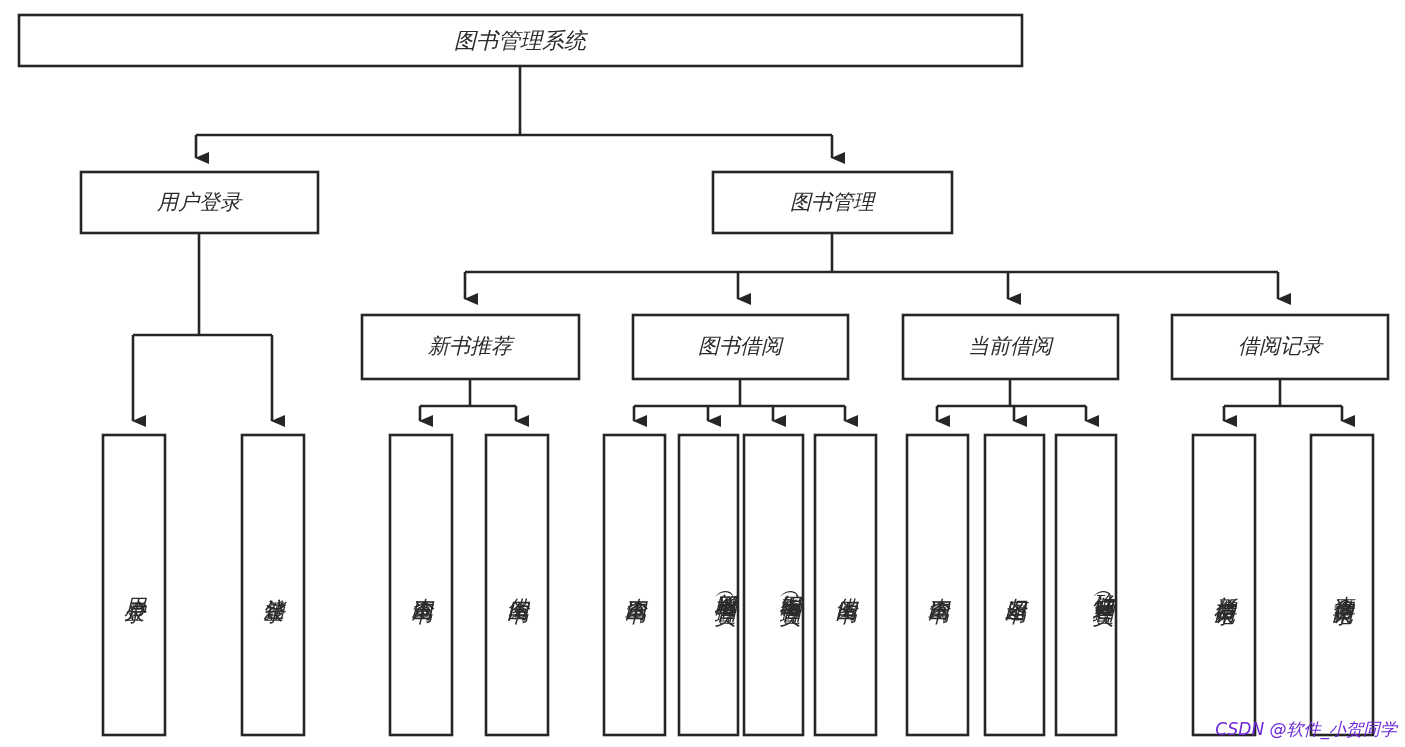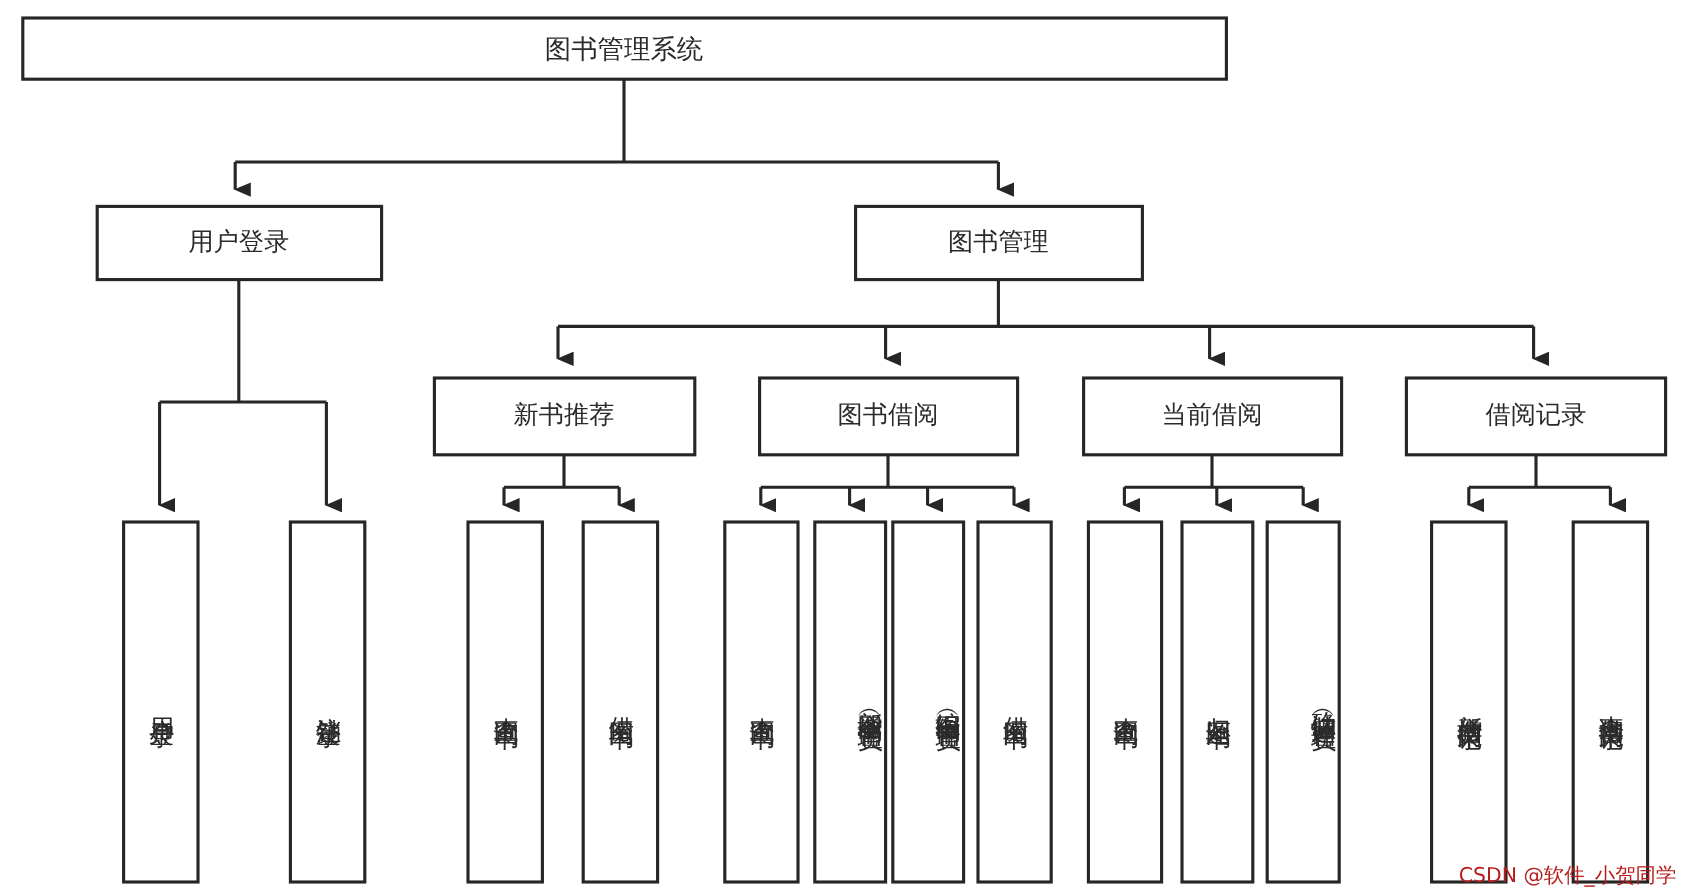--- a/index.html
+++ b/index.html
@@ -12,20 +12,21 @@
     font-family: "DejaVu Sans", "Liberation Sans", sans-serif;
     width: 1405px;
     height: 747px;
     overflow: hidden;
   }
   #diagram-root {
     position: relative;
     width: 1405px;
     height: 747px;
     background: #ffffff;
+    font-style: italic;
   }
   svg#tree-svg {
     position: absolute;
     left: 0;
     top: 0;
     width: 1405px;
     height: 747px;
     display: block;
   }
   .node-box {
@@ -68,21 +69,21 @@
     white-space: nowrap;
     pointer-events: none;
     text-align: center;
   }
   .watermark {
     position: absolute;
     right: 8px;
     bottom: 6px;
     font-family: "DejaVu Sans", "Liberation Sans", sans-serif;
     font-size: 17px;
-    color: #b91c1c;
+    color: #6d28d9;
     white-space: nowrap;
     user-select: none;
   }
 </style>
 </head>
 <body>
 
 <div id="diagram-root">
 
   <svg id="tree-svg" viewBox="0 0 1405 747">

